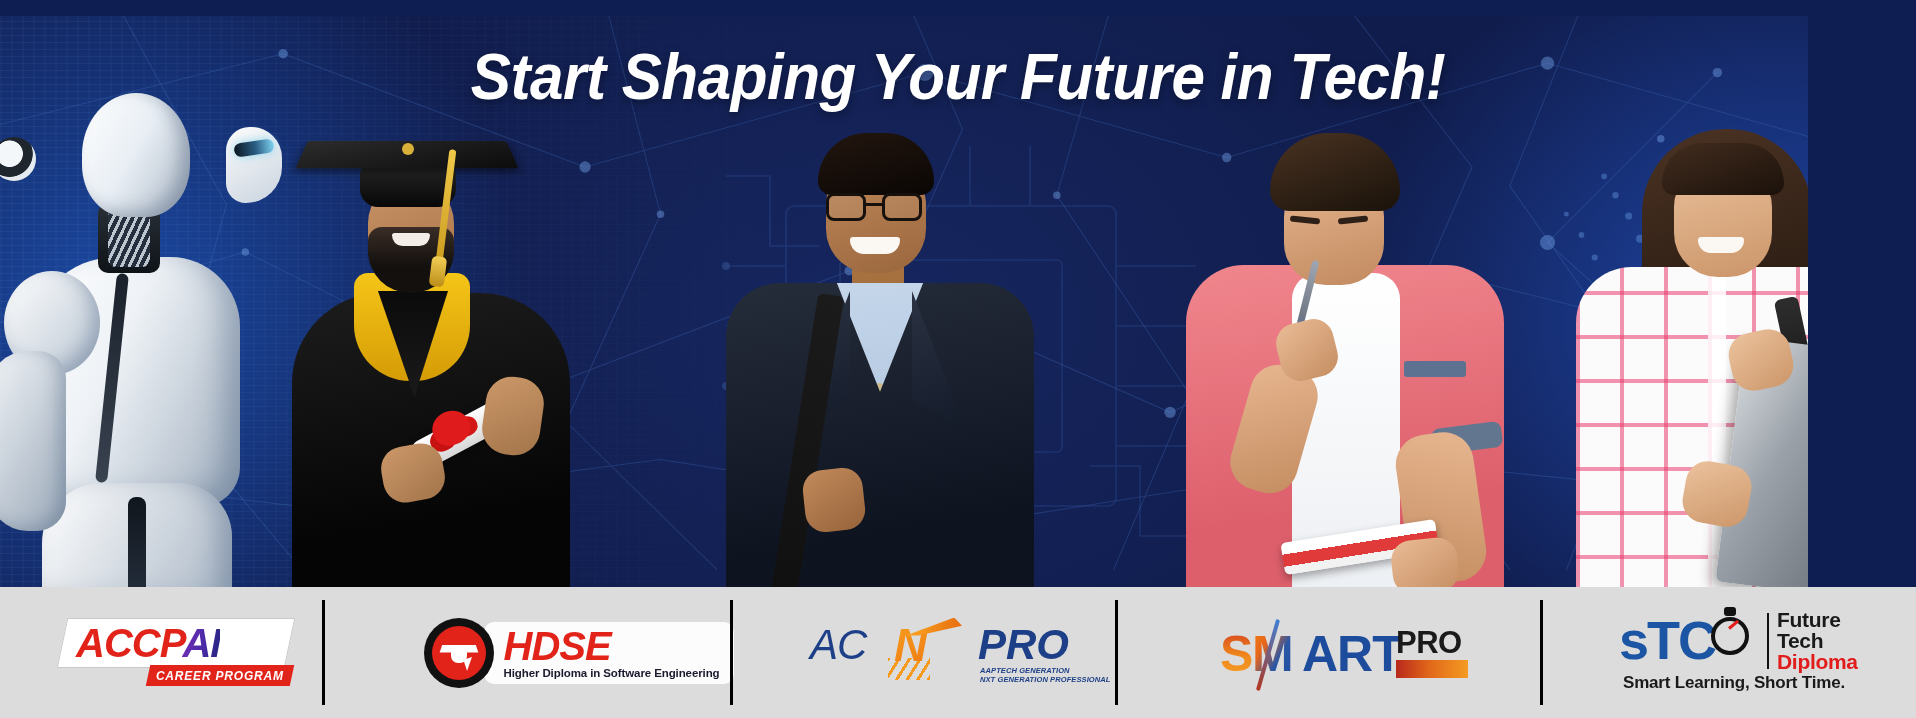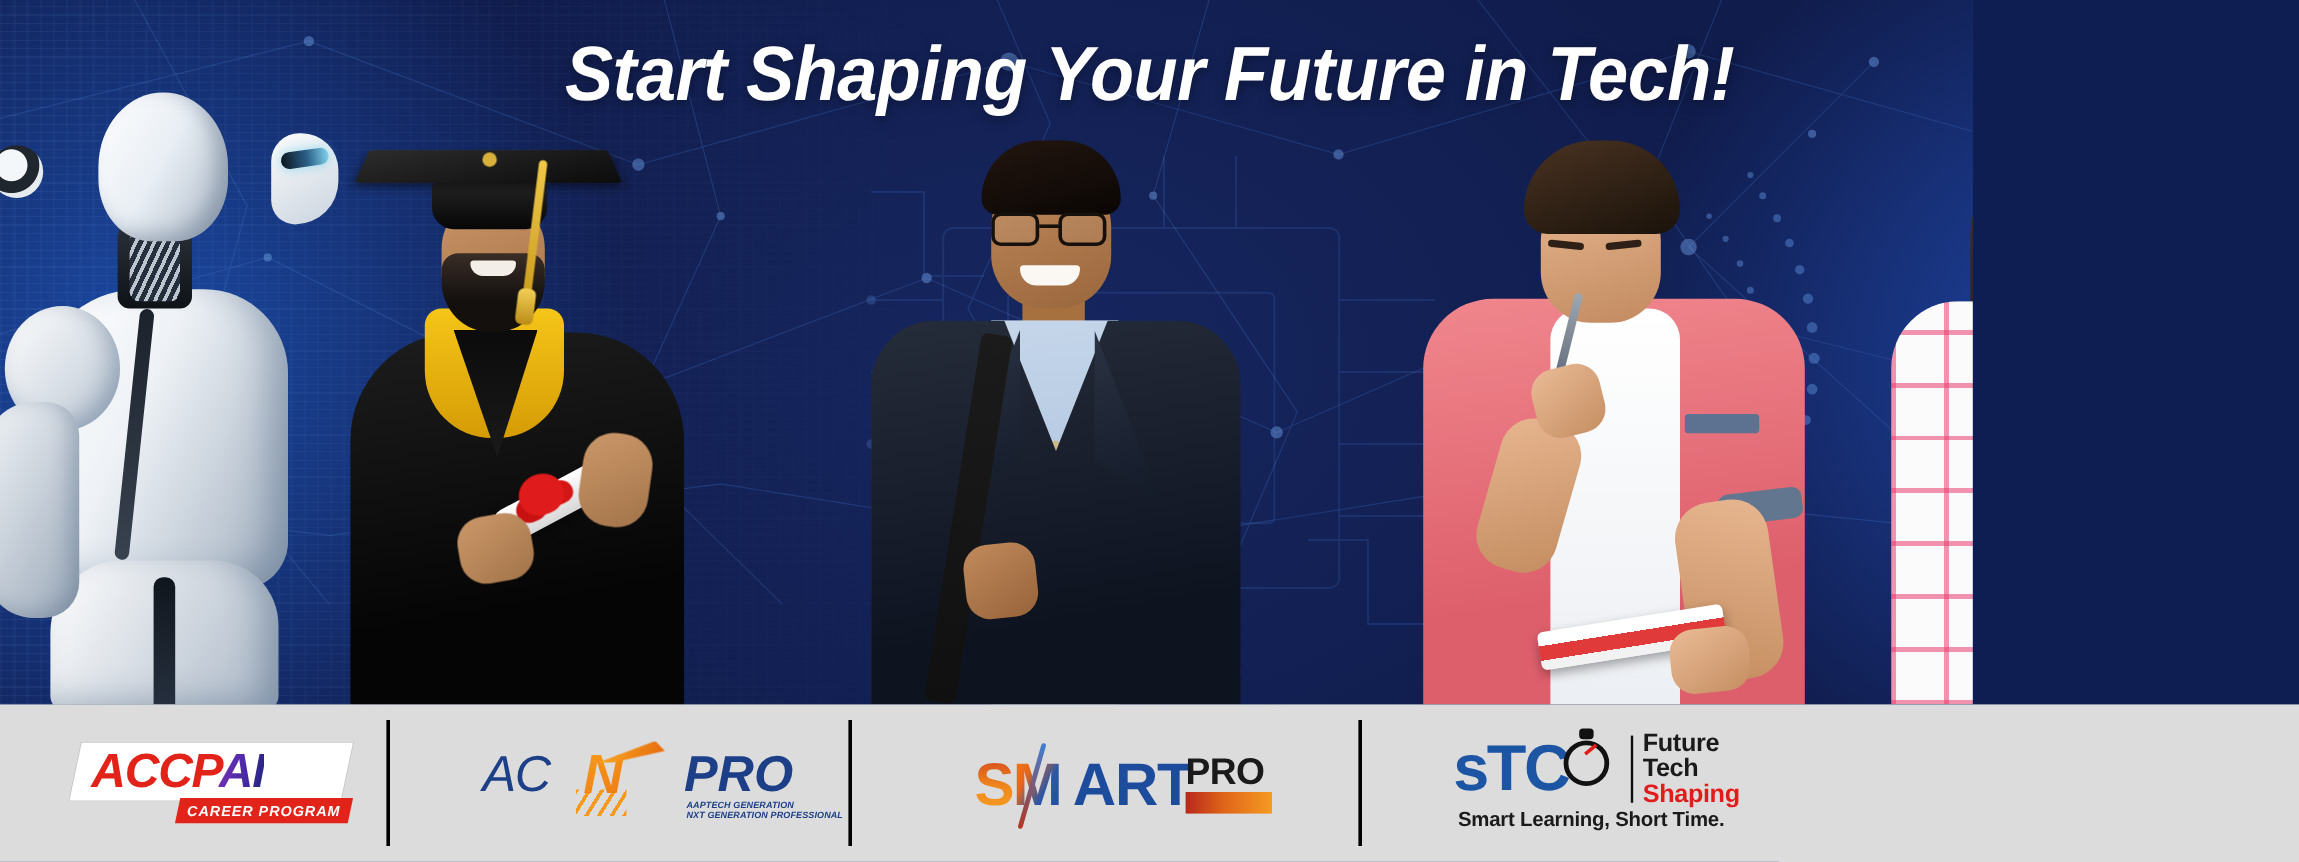--- a/index.html
+++ b/index.html
@@ -12,22 +12,22 @@
 
   .banner{
     position:relative;
     width:1916px; height:718px;
     overflow:hidden;
     background:#0e1e52;
   }
 
   
   .hero{
-    position:absolute; left:0; top:0;
-    width:1644px; height:587px;
+    position:absolute; left:0; top:16px;
+    width:1808px; height:587px;
     overflow:hidden;
     background:
       radial-gradient(ellipse 620px 560px at 1780px 300px, #1f47a8 0%, rgba(31,71,168,0) 70%),
       radial-gradient(ellipse 560px 600px at 120px 300px, #1c4ba6 0%, rgba(28,75,166,0) 72%),
       radial-gradient(ellipse 900px 640px at 860px 300px, #16265f 0%, #101c4c 70%),
       linear-gradient(90deg,#1a4596 0%, #14306f 18%, #101d4e 40%, #101c4a 58%, #15306f 80%, #1b3f8e 100%);
   }
 
   
   .net{ position:absolute; inset:0; opacity:.85; }
@@ -777,20 +777,36 @@
         <div class="accp-txt">
           <span class="accp-red">ACCP</span><span class="accp-ai">AI</span>
         </div>
         <div class="accp-band">
           <span>CAREER PROGRAM</span>
         </div>
       </div>
       <div class="divider" style="right:0"></div>
     </div>
 
+    <div class="logo-cell" style="width:408px">
+      <div class="hdse">
+        <div class="hdse-ring">
+          <div class="hdse-disc">
+            <div class="hdse-cap"></div>
+            <div class="hdse-capb"></div>
+            <div class="hdse-cursor"></div>
+          </div>
+        </div>
+        <div class="hdse-plate">
+          <div class="hdse-name">HDSE</div>
+          <div class="hdse-tag">Higher Diploma in Software Engineering</div>
+        </div>
+      </div>
+      <div class="divider" style="right:0"></div>
+    </div>
 
     <div class="logo-cell" style="width:385px">
       <div class="acn">
         <div class="acn-main">AC</div>
         <div class="acn-trail"></div>
         <div class="acn-n">N</div>
         <div class="acn-swoosh"></div>
         <div class="acn-pro">PRO</div>
         <div class="acn-tag1">AAPTECH GENERATION</div>
         <div class="acn-tag2">NXT GENERATION PROFESSIONAL</div>
@@ -813,20 +829,20 @@
     <div class="logo-cell" style="width:373px">
       <div class="stc">
         <div class="stc-mark">sTC</div>
         <div class="stc-watch"></div>
         <div class="stc-knob"></div>
         <div class="stc-hand"></div>
         <div class="stc-sep"></div>
         <div class="stc-words">
           <span class="stc-w1">Future</span>
           <span class="stc-w2">Tech</span>
-          <span class="stc-w3">Shaping</span>
+          <span class="stc-w3">Diploma</span>
         </div>
         <div class="stc-tag">Smart Learning, Short Time.</div>
       </div>
     </div>
 
   </div>
 </div>
 
 </body></html>

